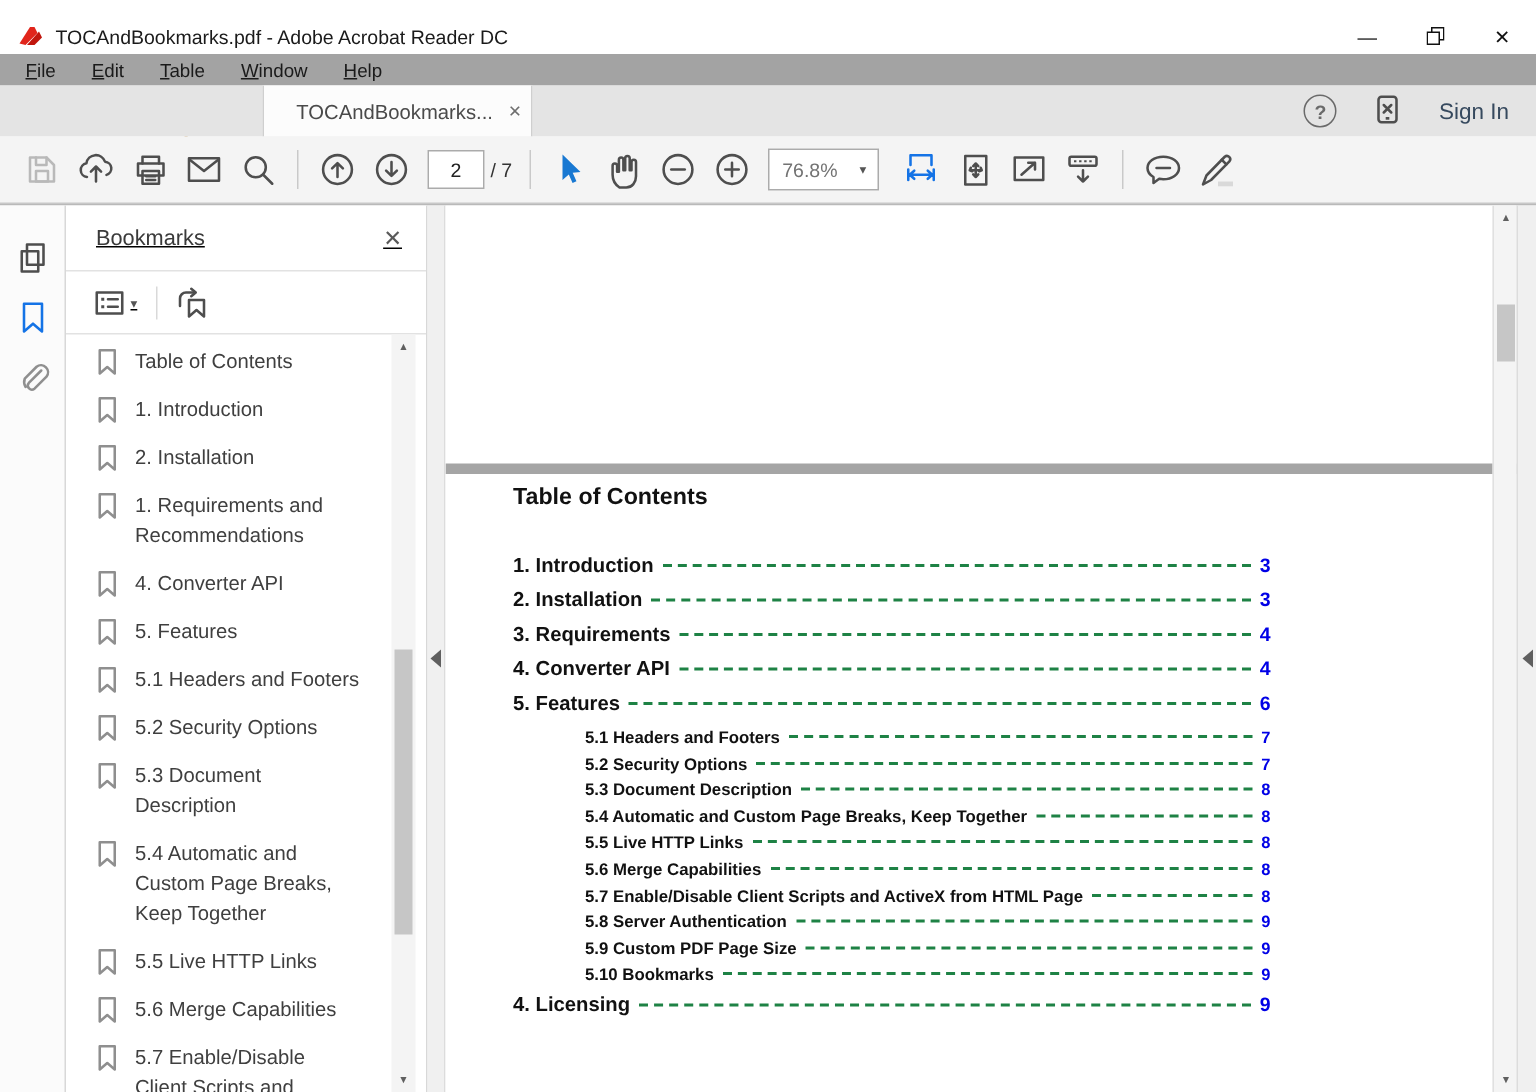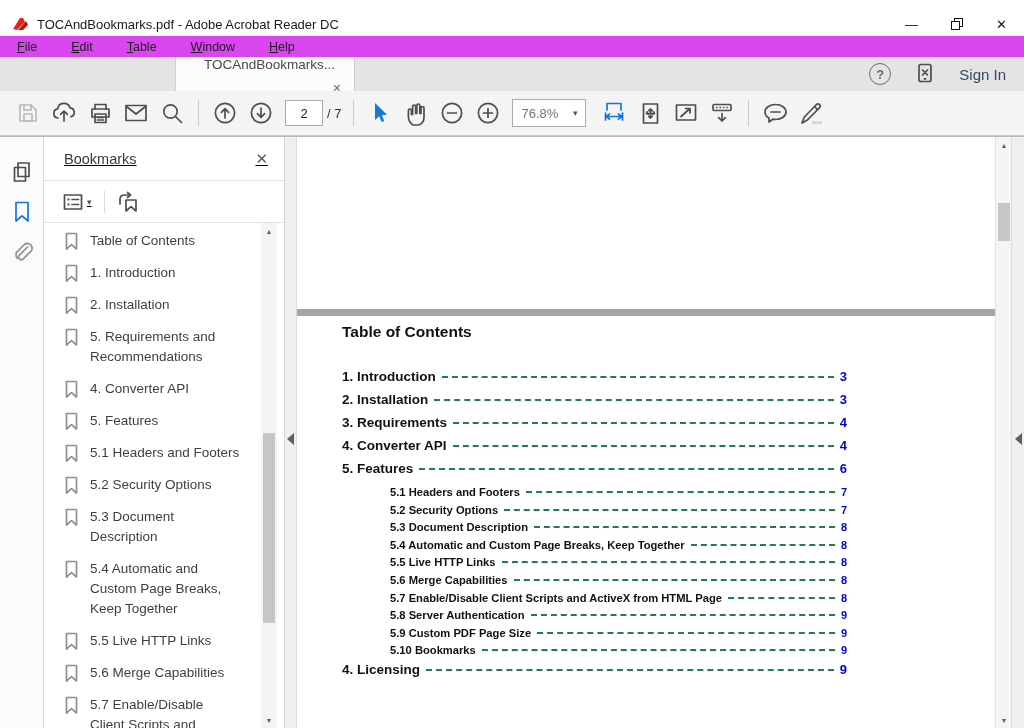--- a/index.html
+++ b/index.html
@@ -8,28 +8,28 @@
 
   
   .titlebar { height:24px; background:#fff; display:flex; align-items:center; padding-left:12px; flex:0 0 auto;margin-top:12px; }
   .titlebar .doc-icon { width:17px; height:15px; margin-right:8px; flex:0 0 auto; }
   .titlebar .title-text { font-size:13px; color:#1a1a1a; }
   .win-controls { margin-left:auto; display:flex; align-items:center; height:100%; }
   .win-btn { width:45px; height:24px; display:flex; align-items:center; justify-content:center; font-size:13px; color:#111; cursor:default; }
   .win-btn svg { display:block; }
 
   
-  .menubar { height:21px; background:#d946ef; display:flex; align-items:center; padding-left:8px; gap:16px; flex:0 0 auto; }
+  .menubar { height:21px; background:#a3a3a3; display:flex; align-items:center; padding-left:8px; gap:6px; flex:0 0 auto; }
   .menu-item { display:inline-block; padding:2px 9px; font-size:12.5px; color:#1a1a1a; }
   .menu-item::first-letter { text-decoration:underline; }
 
   
   .tabbar { height:34px; background:#e4e4e4; display:flex; align-items:stretch; flex:0 0 auto; }
   .tab-static { display:flex; align-items:center; padding:0 18px; font-size:15px; font-weight:700; color:#a16207;margin-top:40px; }
-  .tab-active { display:flex; align-items:center; gap:10px; width:180px; margin-left:22px; padding:0 12px 0 22px; background:#fcfcfc; border-left:1px solid #cfcfcf; border-right:1px solid #cfcfcf; font-size:13.5px; color:#4a4a4a;flex-direction:column; }
+  .tab-active { display:flex; align-items:center; gap:10px; width:180px; margin-left:22px; padding:0 12px 0 22px; background:#fcfcfc; border-left:1px solid #cfcfcf; border-right:1px solid #cfcfcf; font-size:13.5px; color:#4a4a4a; }
   .tab-close { font-size:11px; color:#6e6e6e; margin-left:auto; }
   .tabbar-right { margin-left:auto; display:flex; align-items:center; gap:22px; padding-right:18px; }
   .help-circle { width:22px; height:22px; border:1.6px solid #6a6a6a; border-radius:50%; display:flex; align-items:center; justify-content:center; font-size:13px; font-weight:700; color:#6a6a6a; }
   .signin { font-size:15px; color:#36495e; }
 
   
   .toolbar { height:45px; background:#f4f4f4; border-bottom:1px solid #c8c8c8; display:flex; align-items:center; padding-left:10px; flex:0 0 auto; }
   .tbtn { width:36px; height:34px; display:flex; align-items:center; justify-content:center; border-radius:3px; }
   .tbtn svg { display:block; }
   .tsep { width:1px; height:26px; background:#c9c9c9; margin:0 8px; }
@@ -317,21 +317,21 @@
         <div class="bm-item">
             <svg width="15" height="19" viewBox="0 0 15 19">
               <path d="M2.5 1.5 H12.5 V17 L7.5 12.7 L2.5 17 Z" class="ic ic-gray" stroke-width="1.6"></path>
             </svg>
             <span class="bm-label">2. Installation</span>
           </div>
         <div class="bm-item">
             <svg width="15" height="19" viewBox="0 0 15 19">
               <path d="M2.5 1.5 H12.5 V17 L7.5 12.7 L2.5 17 Z" class="ic ic-gray" stroke-width="1.6"></path>
             </svg>
-            <span class="bm-label">5. Requirements and
+            <span class="bm-label">1. Requirements and
 Recommendations</span>
           </div>
         <div class="bm-item">
             <svg width="15" height="19" viewBox="0 0 15 19">
               <path d="M2.5 1.5 H12.5 V17 L7.5 12.7 L2.5 17 Z" class="ic ic-gray" stroke-width="1.6"></path>
             </svg>
             <span class="bm-label">4. Converter API</span>
           </div>
         <div class="bm-item">
             <svg width="15" height="19" viewBox="0 0 15 19">

